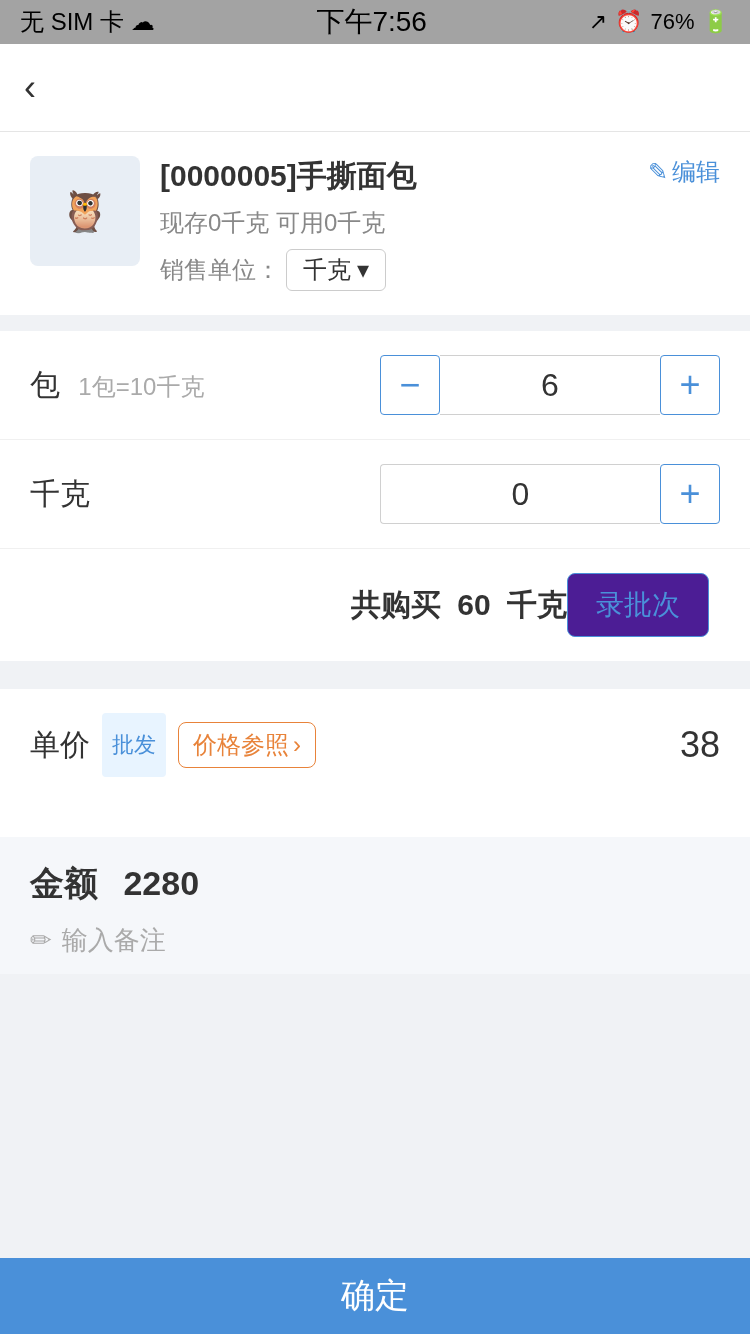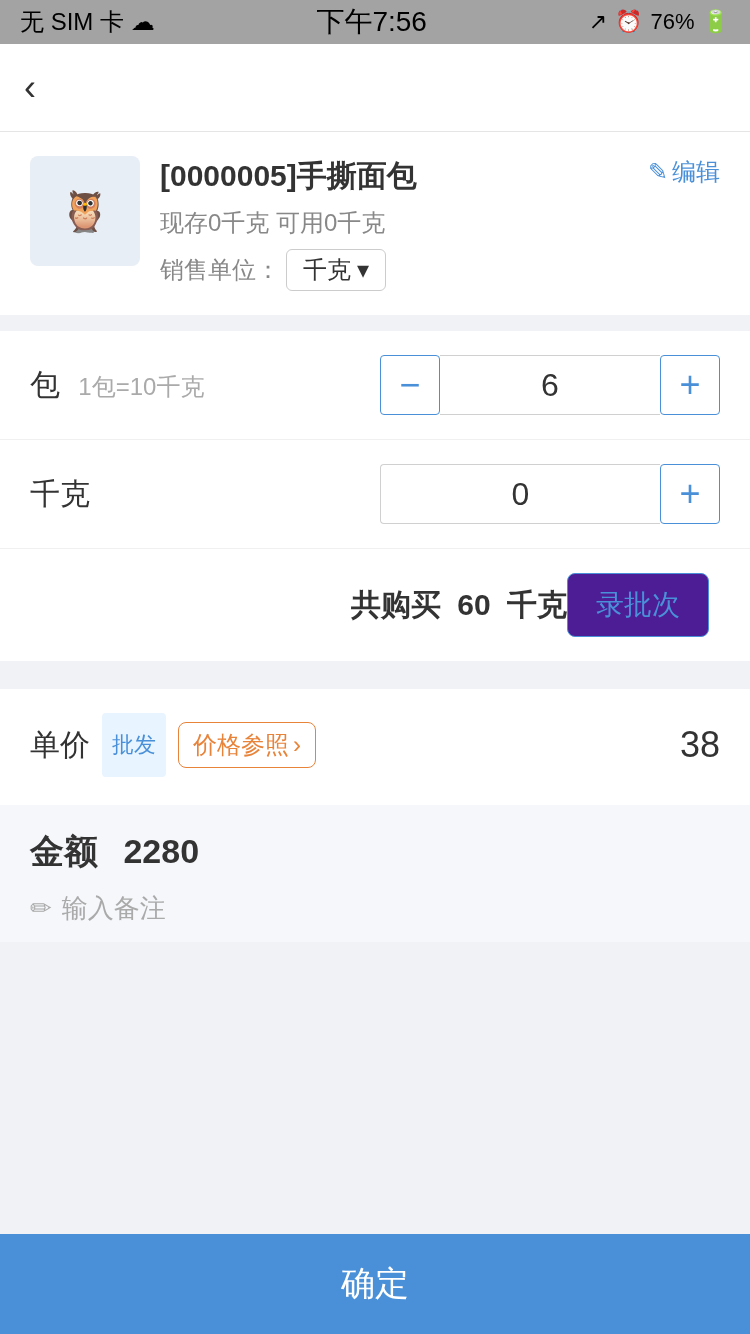--- a/index.html
+++ b/index.html
@@ -207,21 +207,21 @@
     
     .price-section {
       background: #fff;
       padding: 24px 30px;
       margin-bottom: 0;
     }
     .price-row {
       display: flex;
       align-items: center;
       justify-content: space-between;
-      margin-bottom: 4px;
+      margin-bottom: 36px;
     }
     .price-left {
       display: flex;
       align-items: center;
       gap: 12px;
     }
     .price-label {
       font-size: 30px;
       color: #333;
     }
@@ -279,21 +279,21 @@
     
     .gray-fill {
       background: #f0f2f5;
       flex: 1;
       min-height: 300px;
     }
 
     
     .confirm-bar {
       width: 750px;
-      height: 100px;
+      height: 76px;
       background: #4a90d9;
       display: flex;
       align-items: center;
       justify-content: center;
       position: fixed;
       bottom: 0;
       left: 0;
       cursor: pointer;
     }
     .confirm-text {

